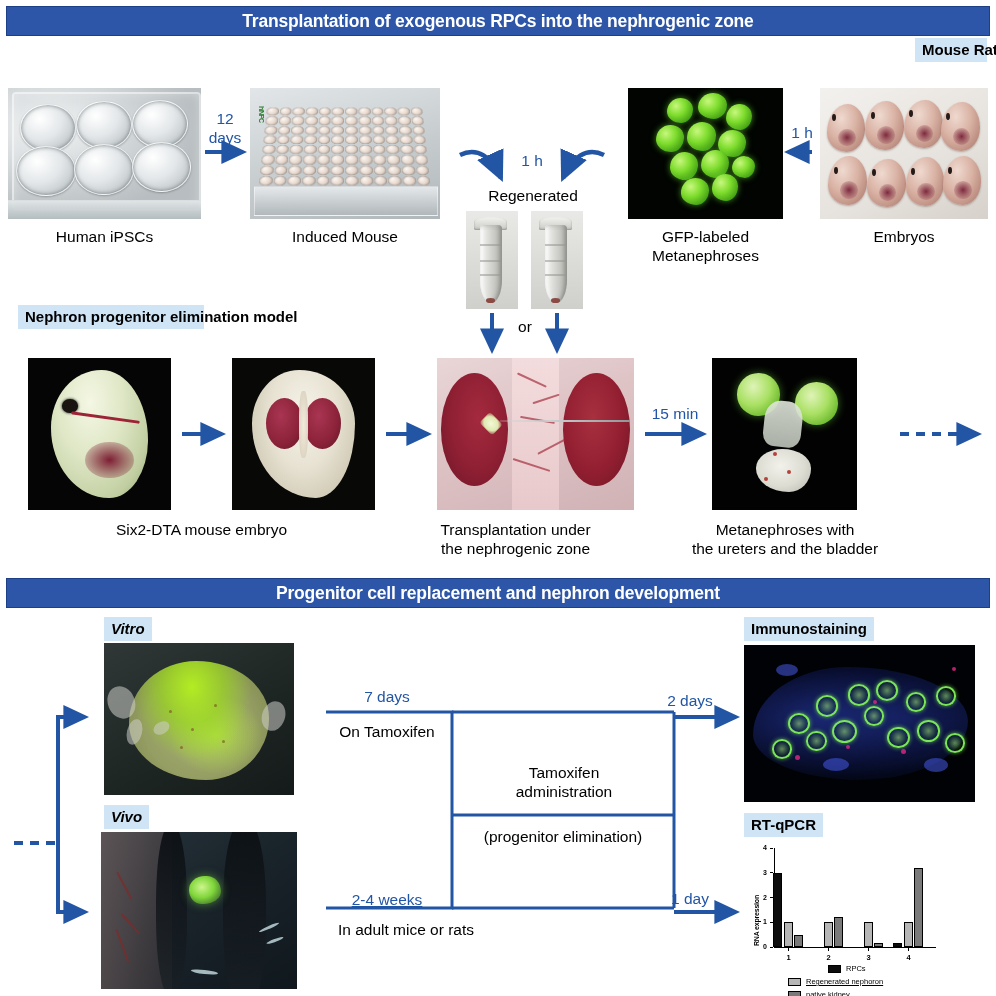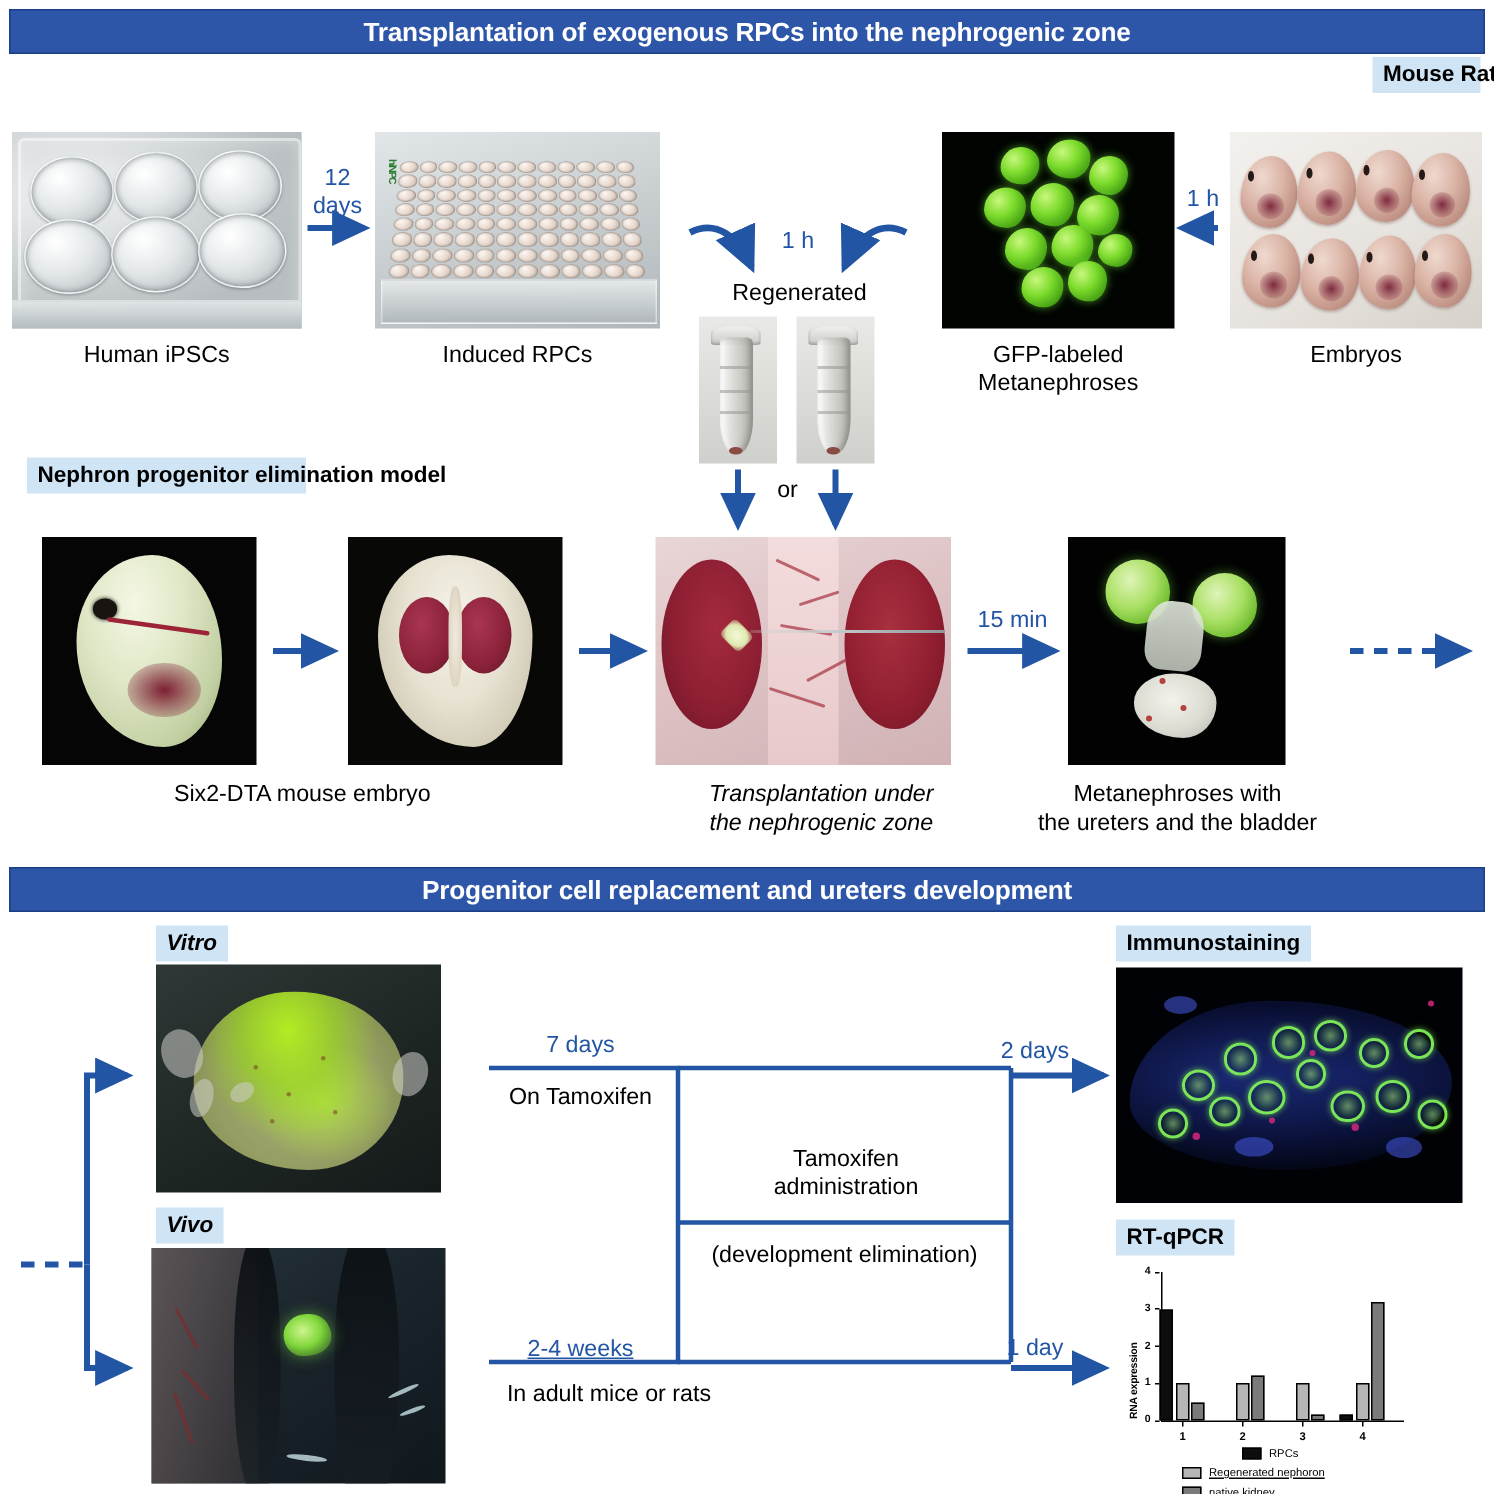--- a/index.html
+++ b/index.html
@@ -469,21 +469,21 @@
         <i></i>
         <i></i>
         <i></i>
         <i></i>
         <i></i>
     </div>
     <div class="stamp">hiNPC</div>
     <div class="base2"></div>
   </div>
 </div>
-<div class="caption" style="left:250px; top:228px; width:190px;">Induced RPCs</div>
+<div class="caption" style="left:250px; top:228px; width:190px;">Induced Mouse</div>
 
 <div class="blue-text" style="left:202px; top:110px; width:46px;">12
 days</div>
 
 <div class="blue-text" style="left:512px; top:152px; width:40px;">1 h</div>
 
 <div class="plain-text" style="left:472px; top:186px; width:122px;">Regenerated</div>
 
 <div class="photo tube" style="left:466px; top:211px; width:52px; height:98px;">
   <div class="ph-inner">
@@ -571,41 +571,41 @@
     <div class="spine"></div>
     <div class="vessel" style="left:40%; top:14%; width:16%; transform:rotate(25deg);"></div>
     <div class="vessel" style="left:48%; top:26%; width:14%; transform:rotate(-18deg);"></div>
     <div class="vessel" style="left:42%; top:40%; width:18%; transform:rotate(10deg);"></div>
     <div class="vessel" style="left:50%; top:58%; width:15%; transform:rotate(-28deg);"></div>
     <div class="vessel" style="left:38%; top:70%; width:20%; transform:rotate(18deg);"></div>
     <div class="needle"></div>
     <div class="graft"></div>
   </div>
 </div>
-<div class="caption" style="left:444px; top:521px; width:207px;font-style:italic;">Transplantation under
+<div class="caption" style="left:412px; top:521px; width:207px;">Transplantation under
 the nephrogenic zone</div>
 
 <div class="photo ureters" style="left:712px; top:358px; width:145px; height:152px;">
   <div class="ph-inner">
     <div class="lobe l"></div>
     <div class="lobe r"></div>
     <div class="stalk"></div>
     <div class="bladder"></div>
     <div class="dot" style="left:42%; top:62%;"></div>
     <div class="dot" style="left:52%; top:74%;"></div>
     <div class="dot" style="left:36%; top:78%;"></div>
   </div>
 </div>
 <div class="caption" style="left:690px; top:521px; width:190px;">Metanephroses with
 the ureters and the bladder</div>
 
 <div class="blue-text" style="left:644px; top:405px; width:62px;">15 min</div>
 
 <div class="section-bar" style="top:578px;">
-  <span>Progenitor cell replacement and ureters development</span>
+  <span>Progenitor cell replacement and nephron development</span>
 </div>
 
 <div class="tag italic" style="left:104px; top:617px;">Vitro</div>
 
 <div class="photo vitro" style="left:104px; top:643px; width:190px; height:152px;">
   <div class="ph-inner">
     <div class="blob"></div>
     <div class="wedge" style="left:2%;  top:28%; width:14%; height:22%; transform:rotate(-22deg);"></div>
     <div class="wedge" style="left:12%; top:50%; width:8%;  height:17%; transform:rotate(14deg);"></div>
     <div class="wedge" style="left:83%; top:38%; width:12%; height:20%; transform:rotate(18deg);"></div>
@@ -636,21 +636,21 @@
 </div>
 
 <div class="blue-text" style="left:338px; top:688px; width:98px;">7 days</div>
 <div class="plain-text" style="left:326px; top:722px; width:122px;">On Tamoxifen</div>
 
 <div class="blue-text" style="left:333px; top:891px; width:108px;text-decoration:underline;">2-4 weeks</div>
 <div class="plain-text" style="left:316px; top:920px; width:180px;">In adult mice or rats</div>
 
 <div class="plain-text" style="left:464px; top:763px; width:200px;">Tamoxifen
 administration</div>
-<div class="plain-text" style="left:448px; top:827px; width:230px;">(development elimination)</div>
+<div class="plain-text" style="left:448px; top:827px; width:230px;">(progenitor elimination)</div>
 
 <div class="blue-text" style="left:655px; top:692px; width:70px;">2 days</div>
 <div class="blue-text" style="left:660px; top:890px; width:60px;">1 day</div>
 
 <div class="tag" style="left:744px; top:617px;">Immunostaining</div>
 
 <div class="photo immuno" style="left:744px; top:645px; width:231px; height:157px;">
   <div class="ph-inner">
     <div class="tiss"></div>
     <div class="glom" style="left:12%; top:60%; width:7%;  height:10%;"></div>

